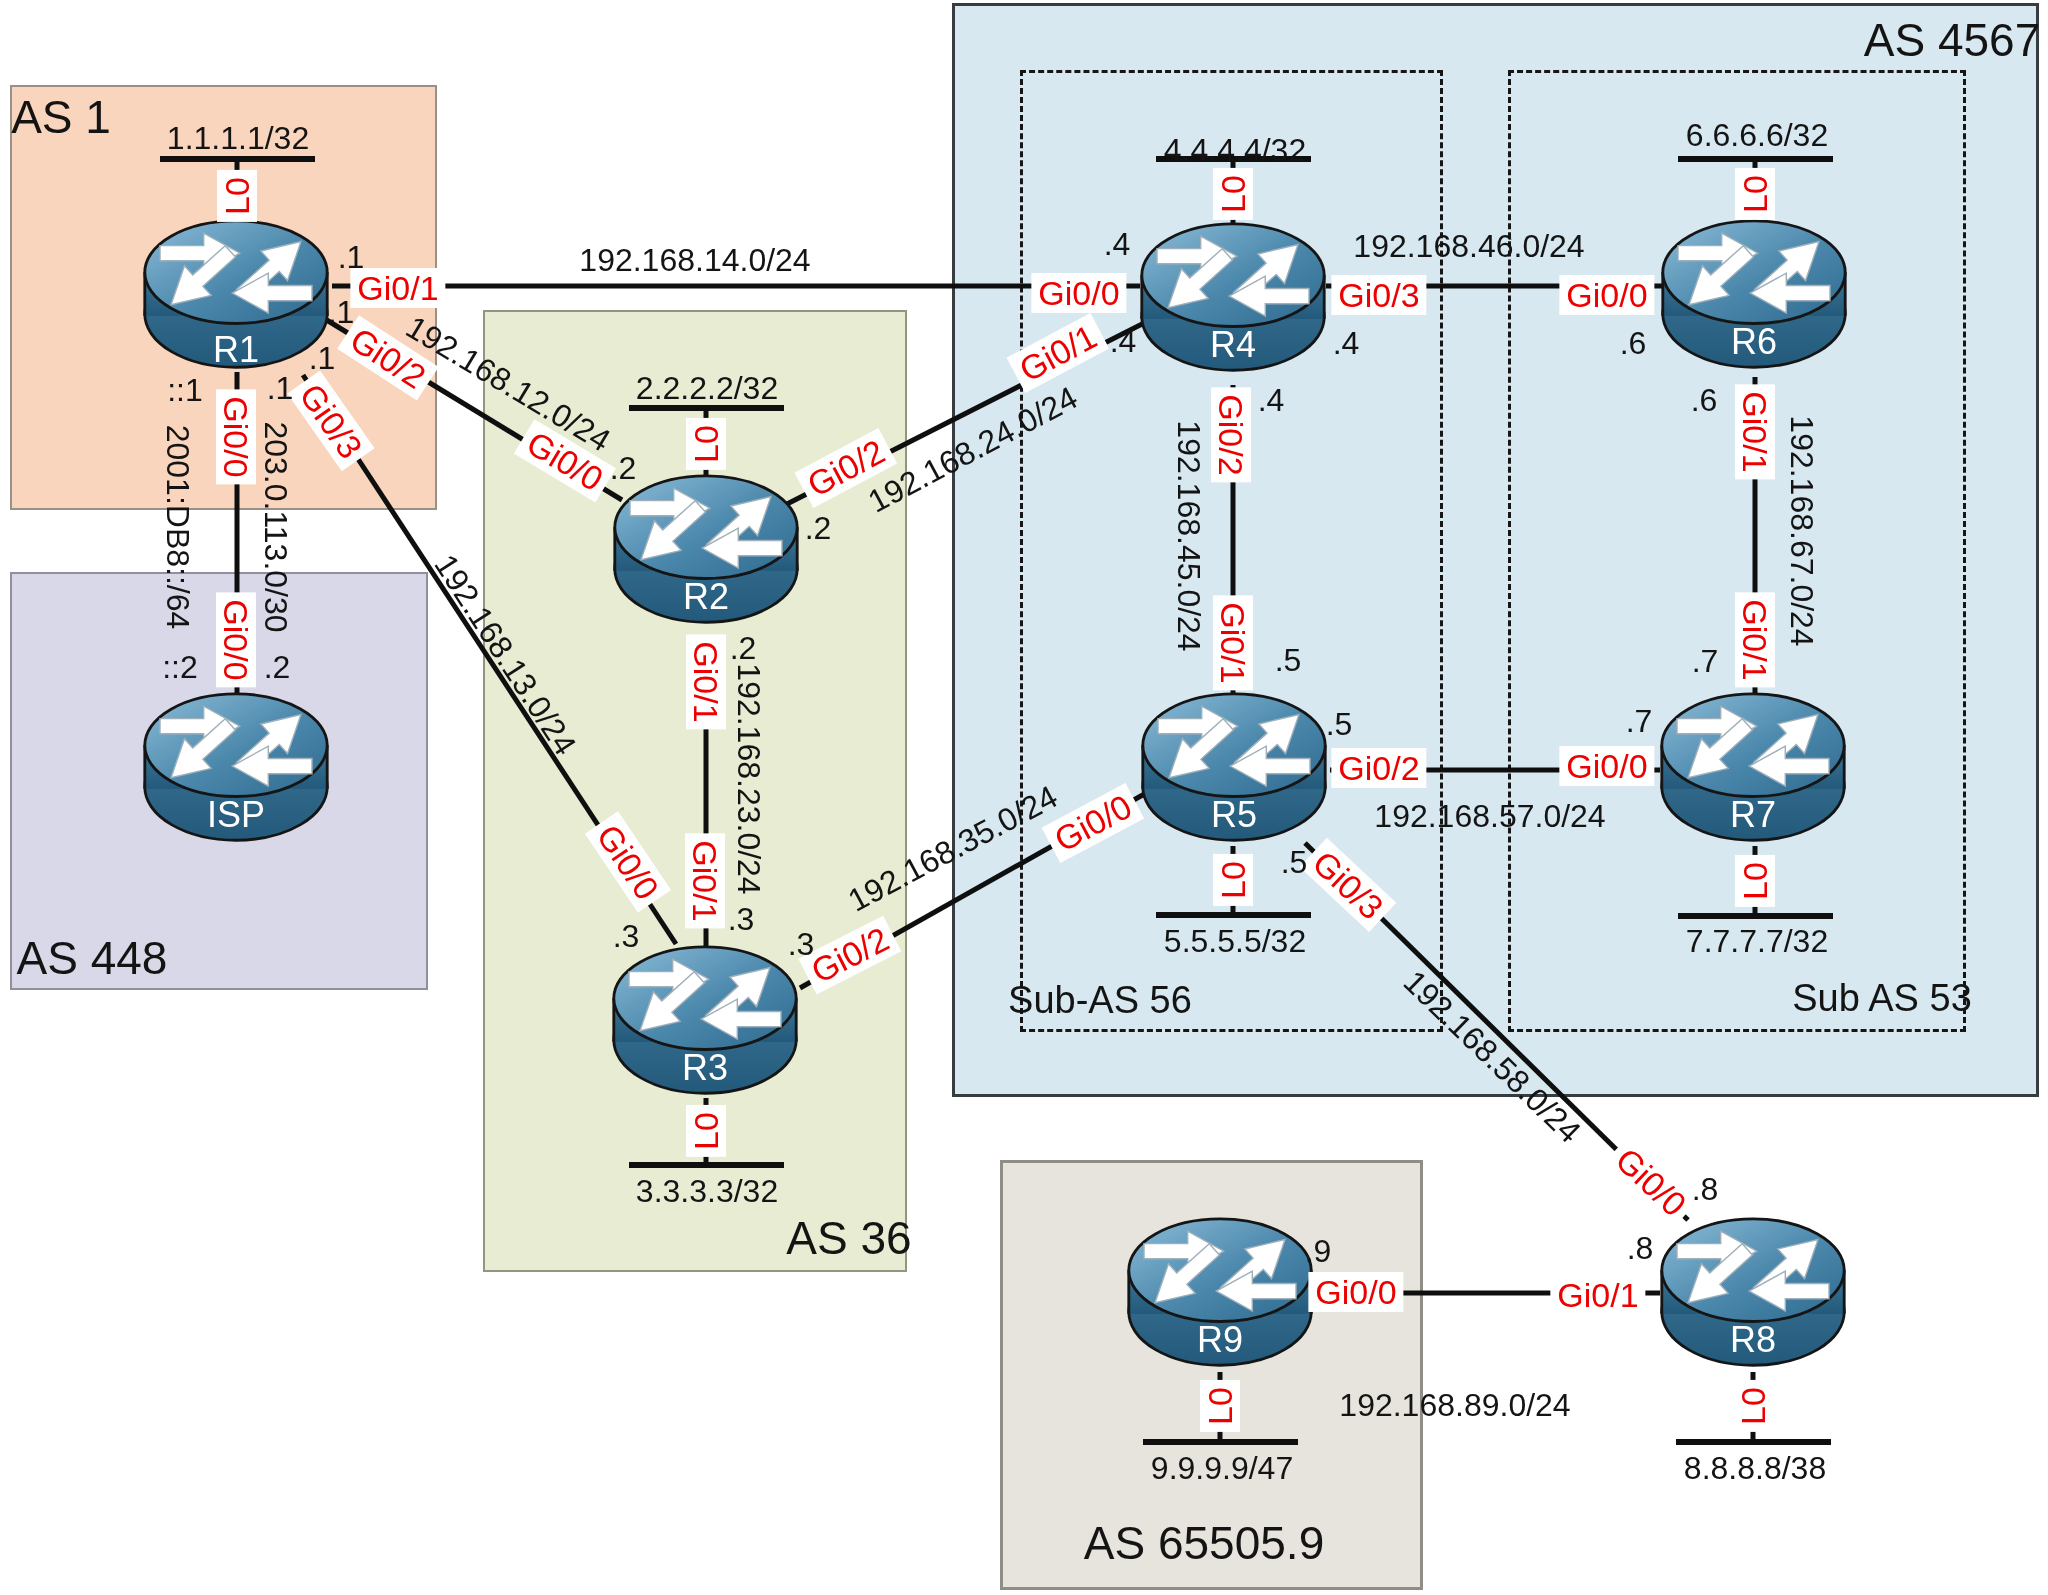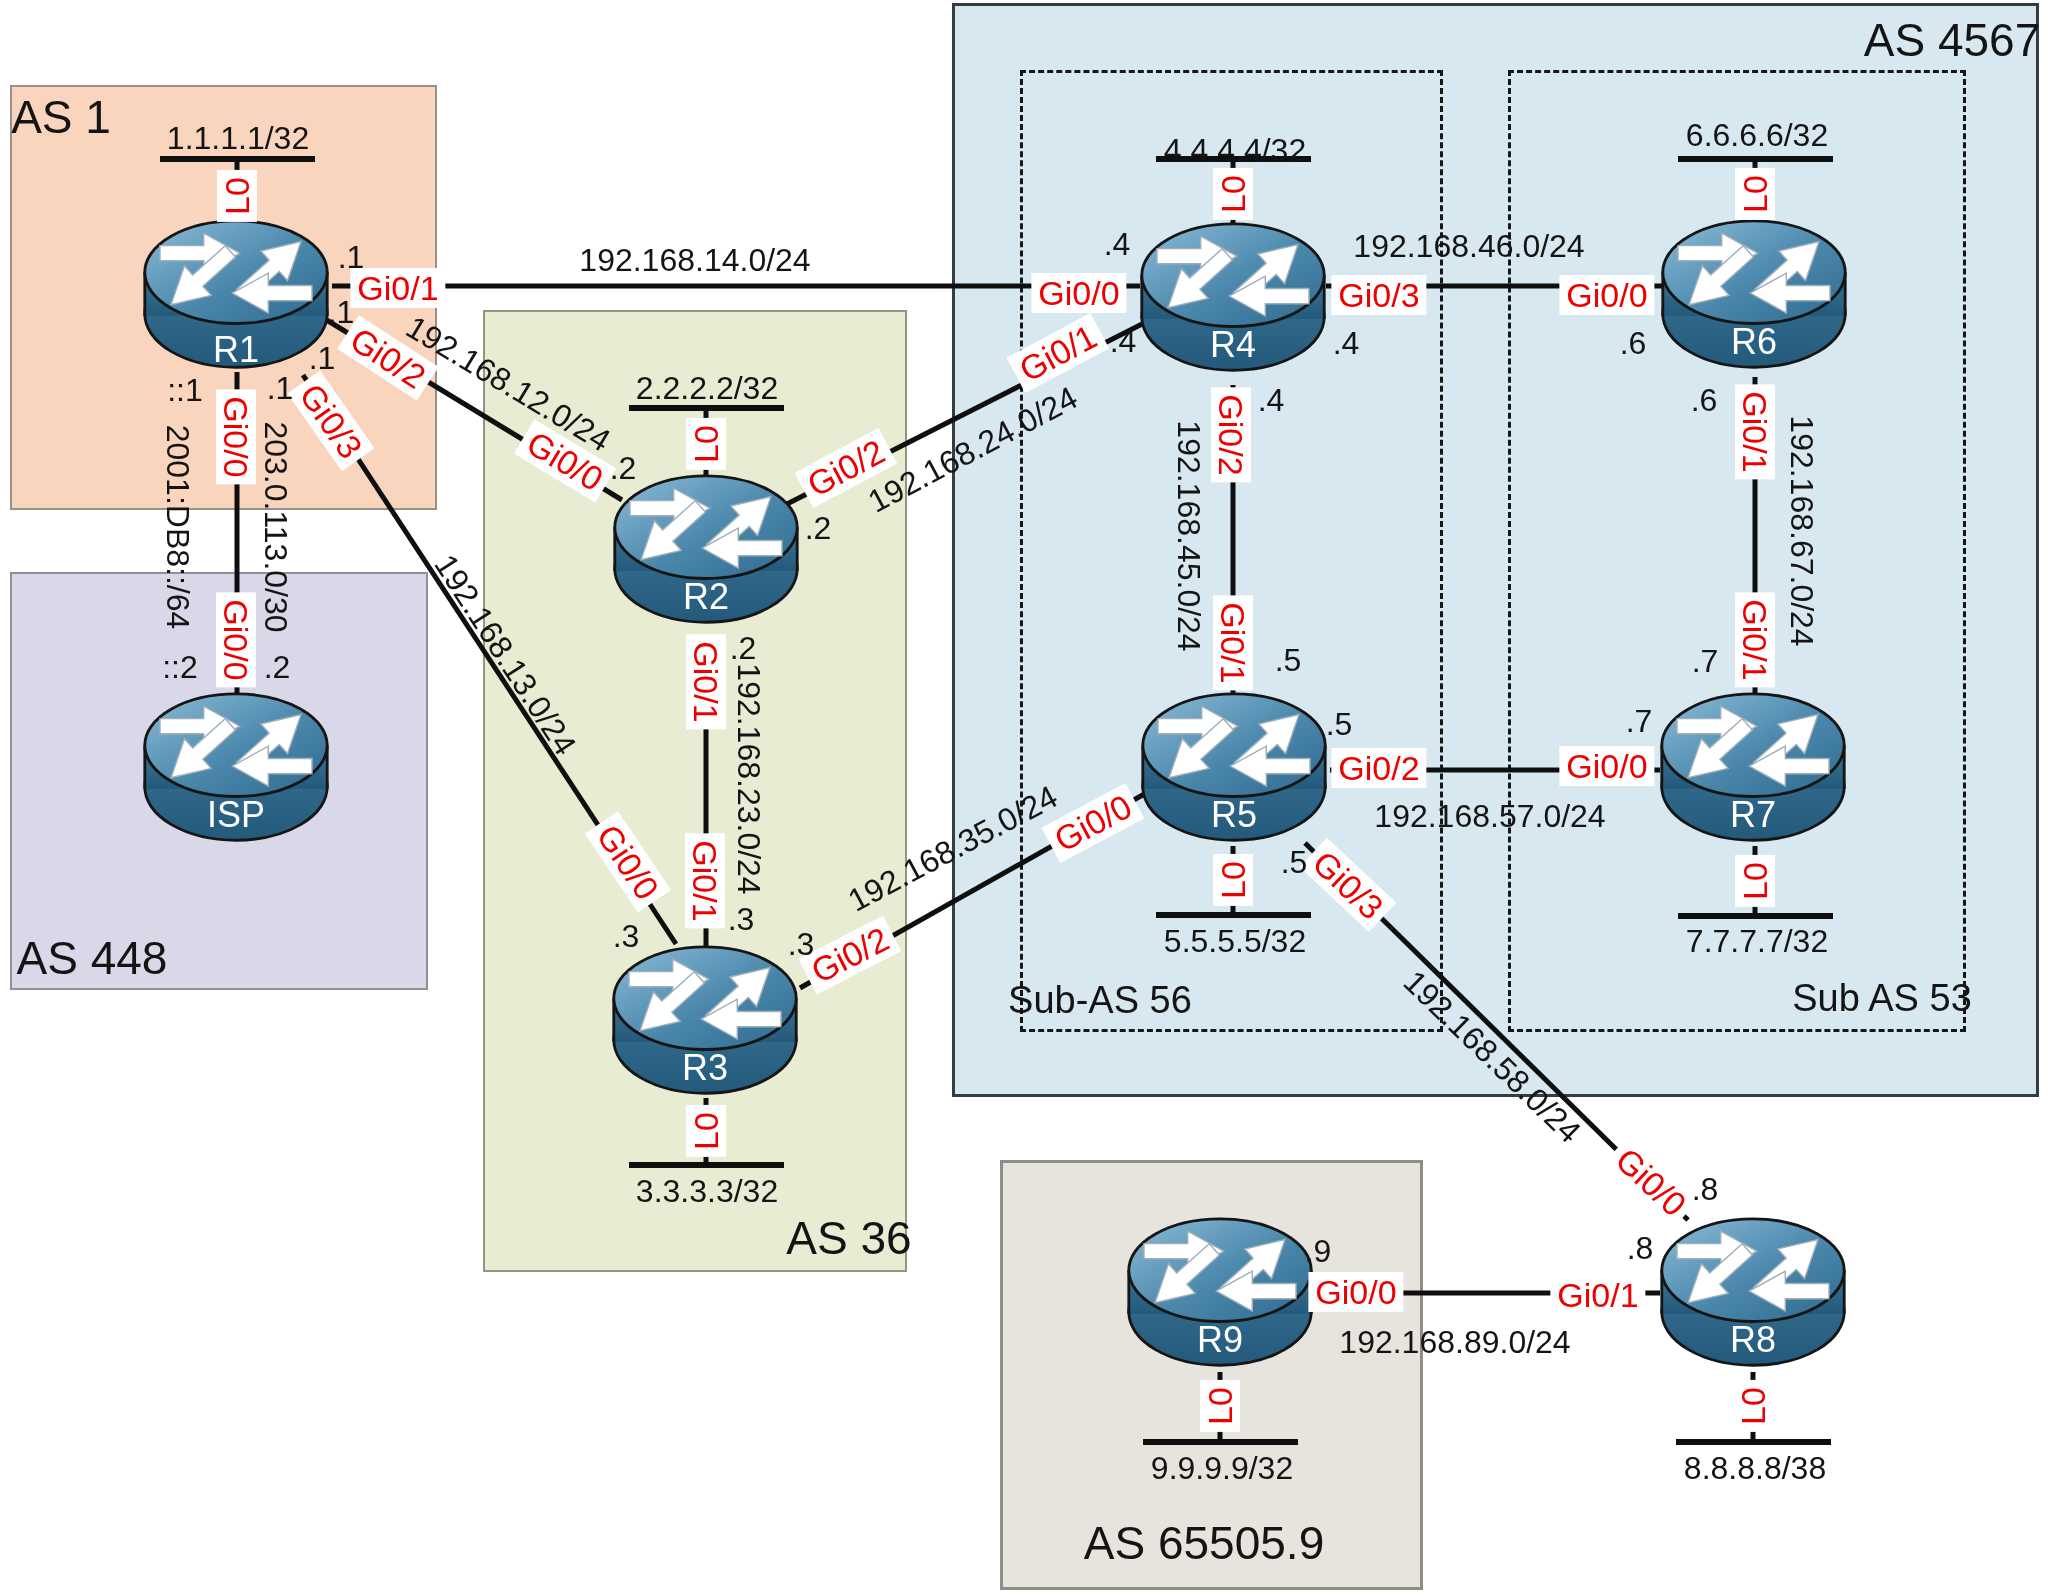--- a/index.html
+++ b/index.html
@@ -136,21 +136,21 @@
   <div class="lbl rname" style="left:236px;top:815px">ISP</div>
 
   <div class="lbl net" style="left:238px;top:138px">1.1.1.1/32</div>
   <div class="lbl net" style="left:707px;top:388px">2.2.2.2/32</div>
   <div class="lbl net" style="left:707px;top:1191px">3.3.3.3/32</div>
   <div class="lbl net" style="left:1235px;top:150px">4.4.4.4/32</div>
   <div class="lbl net" style="left:1235px;top:941px">5.5.5.5/32</div>
   <div class="lbl net" style="left:1757px;top:135px">6.6.6.6/32</div>
   <div class="lbl net" style="left:1757px;top:941px">7.7.7.7/32</div>
   <div class="lbl net" style="left:1755px;top:1468px">8.8.8.8/38</div>
-  <div class="lbl net" style="left:1222px;top:1468px">9.9.9.9/32</div>
+  <div class="lbl net" style="left:1222px;top:1468px">9.9.9.9/47</div>
 
   <div class="lbl if" style="left:237px;top:196px;--r:-90deg">L0</div>
   <div class="lbl if" style="left:706px;top:444px;--r:-90deg">L0</div>
   <div class="lbl if" style="left:706px;top:1131px;--r:-90deg">L0</div>
   <div class="lbl if" style="left:1233px;top:194px;--r:-90deg">L0</div>
   <div class="lbl if" style="left:1233px;top:880px;--r:-90deg">L0</div>
   <div class="lbl if" style="left:1755px;top:194px;--r:-90deg">L0</div>
   <div class="lbl if" style="left:1755px;top:881px;--r:-90deg">L0</div>
   <div class="lbl if" style="left:1753px;top:1406px;--r:-90deg">L0</div>
   <div class="lbl if" style="left:1220px;top:1406px;--r:-90deg">L0</div>
@@ -161,21 +161,21 @@
   <div class="lbl net" style="left:505px;top:655px;--r:57deg">192.168.13.0/24</div>
   <div class="lbl net" style="left:177px;top:527px;--r:90deg">2001:DB8::/64</div>
   <div class="lbl net" style="left:275px;top:527px;--r:90deg">203.0.113.0/30</div>
   <div class="lbl net" style="left:748px;top:779px;--r:90deg">192.168.23.0/24</div>
   <div class="lbl net" style="left:973px;top:450px;--r:-28deg">192.168.24.0/24</div>
   <div class="lbl net" style="left:953px;top:849px;--r:-28deg">192.168.35.0/24</div>
   <div class="lbl net" style="left:1188px;top:536px;--r:90deg">192.168.45.0/24</div>
   <div class="lbl net" style="left:1490px;top:816px">192.168.57.0/24</div>
   <div class="lbl net" style="left:1801px;top:531px;--r:90deg">192.168.67.0/24</div>
   <div class="lbl net" style="left:1492px;top:1057px;--r:44deg">192.168.58.0/24</div>
-  <div class="lbl net" style="left:1455px;top:1342px">192.168.89.0/24</div>
+  <div class="lbl net" style="left:1455px;top:1405px">192.168.89.0/24</div>
 
   <div class="lbl if" style="left:398px;top:288px">Gi0/1</div>
   <div class="lbl if" style="left:1079px;top:293px">Gi0/0</div>
   <div class="lbl if" style="left:388px;top:358px;--r:33deg">Gi0/2</div>
   <div class="lbl if" style="left:565px;top:461px;--r:31deg">Gi0/0</div>
   <div class="lbl if" style="left:331px;top:421px;--r:55deg">Gi0/3</div>
   <div class="lbl if" style="left:628px;top:862px;--r:56deg">Gi0/0</div>
   <div class="lbl if" style="left:236px;top:437px;--r:90deg">Gi0/0</div>
   <div class="lbl if" style="left:236px;top:640px;--r:90deg">Gi0/0</div>
   <div class="lbl if" style="left:846px;top:468px;--r:-28deg">Gi0/2</div>

